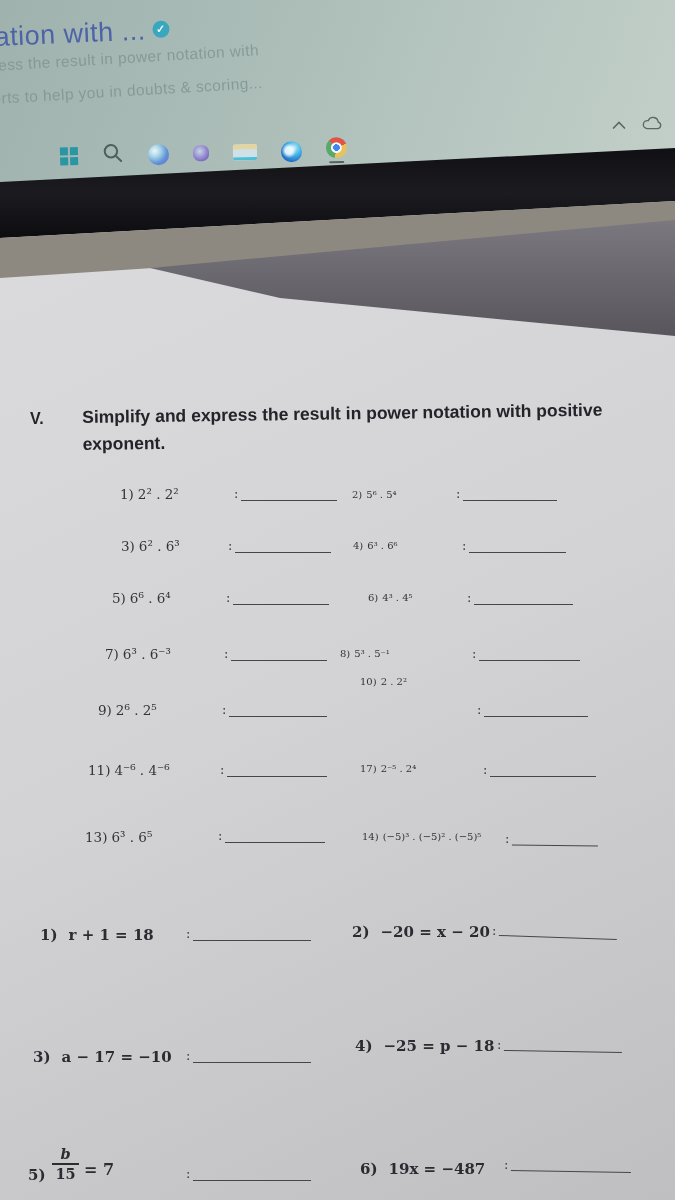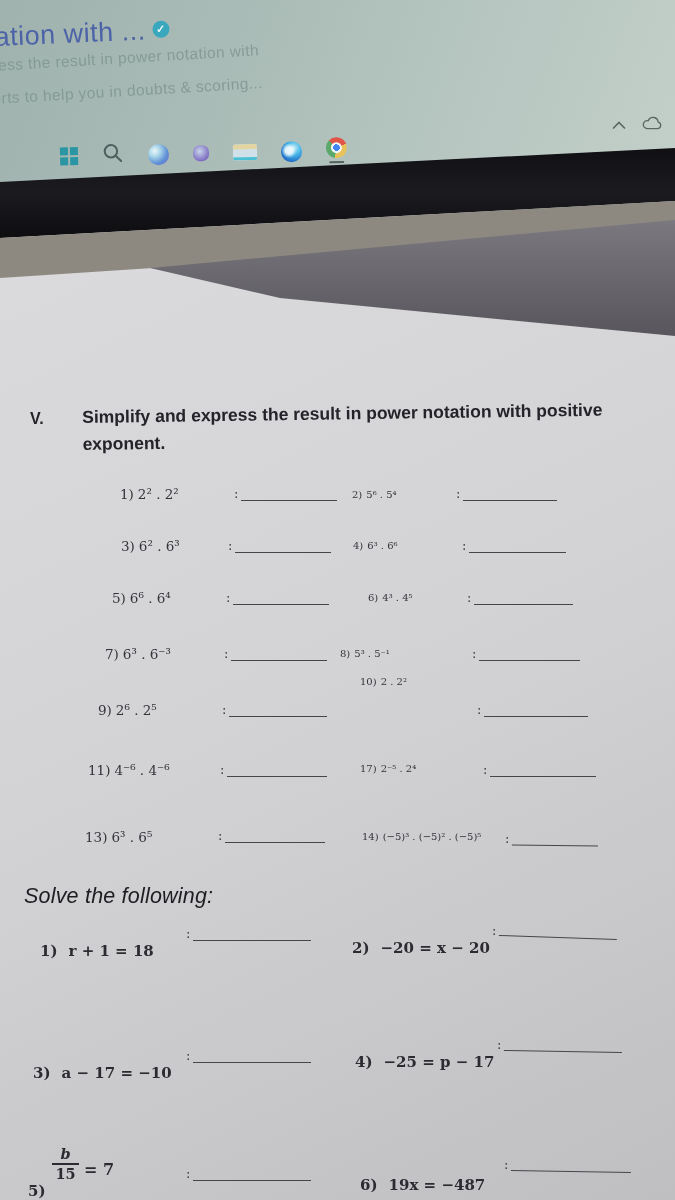--- a/index.html
+++ b/index.html
@@ -50,21 +50,21 @@
     font-weight:600;color:#232329;transform:rotate(-.8deg);transform-origin:left top;}
   .pp{position:absolute;font-family:"DejaVu Serif",serif;color:#33333a;white-space:nowrap;}
   .pp .lab{margin-right:4px;}
   .fz14{font-size:13.5px;} .fz12{font-size:10px;}
   .blank{position:absolute;display:flex;align-items:flex-end;gap:3px;color:#3c3c42;
     font-family:"DejaVu Serif",serif;font-size:13px;}
   .bline{display:inline-block;border-bottom:1.2px solid #45454b;height:10px;}
   .solve-title{position:absolute;left:24px;top:884px;font-size:21.5px;font-style:italic;
     color:#1d1d22;letter-spacing:.2px;}
   .eq{position:absolute;font-family:"DejaVu Serif",serif;font-weight:700;font-size:15px;
-    color:#2b2b31;white-space:nowrap;margin-top:16px;}
+    color:#2b2b31;white-space:nowrap;}
   .eq .lab{margin-right:11px;}
   .frac{position:absolute;display:flex;flex-direction:column;align-items:center;
     font-family:"DejaVu Serif",serif;font-weight:700;color:#2b2b31;font-size:14.5px;line-height:1.1;}
   .frac .bar{width:27px;height:1.7px;background:#2b2b31;margin:1px 0;}
   .rhs{position:absolute;font-family:"DejaVu Serif",serif;font-weight:700;font-size:16px;color:#2b2b31;}
 </style>
 </head>
 <body>
 
 <div class="photo">
@@ -206,39 +206,38 @@
   <span class="blank" style="left:218px;top:828px">
       <span>:</span>
       <span class="bline" style="width:100px"></span>
     </span>
   <span class="pp fz12" style="left:362px;top:831px"><span class="lab">14)</span><span>(−5)³ . (−5)² . (−5)⁵</span></span>
   <span class="blank" style="left:505px;top:831px">
       <span>:</span>
       <span class="bline" style="width:86px;transform:rotate(.8deg)"></span>
     </span>
 
-  <div class="solve-title">Solve the following:</div>
 
   <span class="eq" style="left:40px;top:926px"><span class="lab">1)</span><span>r + 1 = 18</span></span>
   <span class="blank" style="left:186px;top:926px">
       <span>:</span>
       <span class="bline" style="width:118px"></span>
     </span>
   <span class="eq" style="left:352px;top:923px"><span class="lab">2)</span><span>−20 = x − 20</span></span>
   <span class="blank" style="left:492px;top:923px">
       <span>:</span>
       <span class="bline" style="width:118px;transform:rotate(2deg)"></span>
     </span>
 
   <span class="eq" style="left:33px;top:1048px"><span class="lab">3)</span><span>a − 17 = −10</span></span>
   <span class="blank" style="left:186px;top:1048px">
       <span>:</span>
       <span class="bline" style="width:118px"></span>
     </span>
-  <span class="eq" style="left:355px;top:1037px"><span class="lab">4)</span><span>−25 = p − 17</span></span>
+  <span class="eq" style="left:355px;top:1037px"><span class="lab">4)</span><span>−25 = p − 18</span></span>
   <span class="blank" style="left:497px;top:1037px">
       <span>:</span>
       <span class="bline" style="width:118px;transform:rotate(1deg)"></span>
     </span>
 
   <span class="eq" style="left:28px;top:1166px"><span class="lab">5)</span></span>
   <span class="frac" style="left:52px;top:1146px">
     <span style="font-style:italic">b</span>
     <span class="bar"></span>
     <span>15</span>

